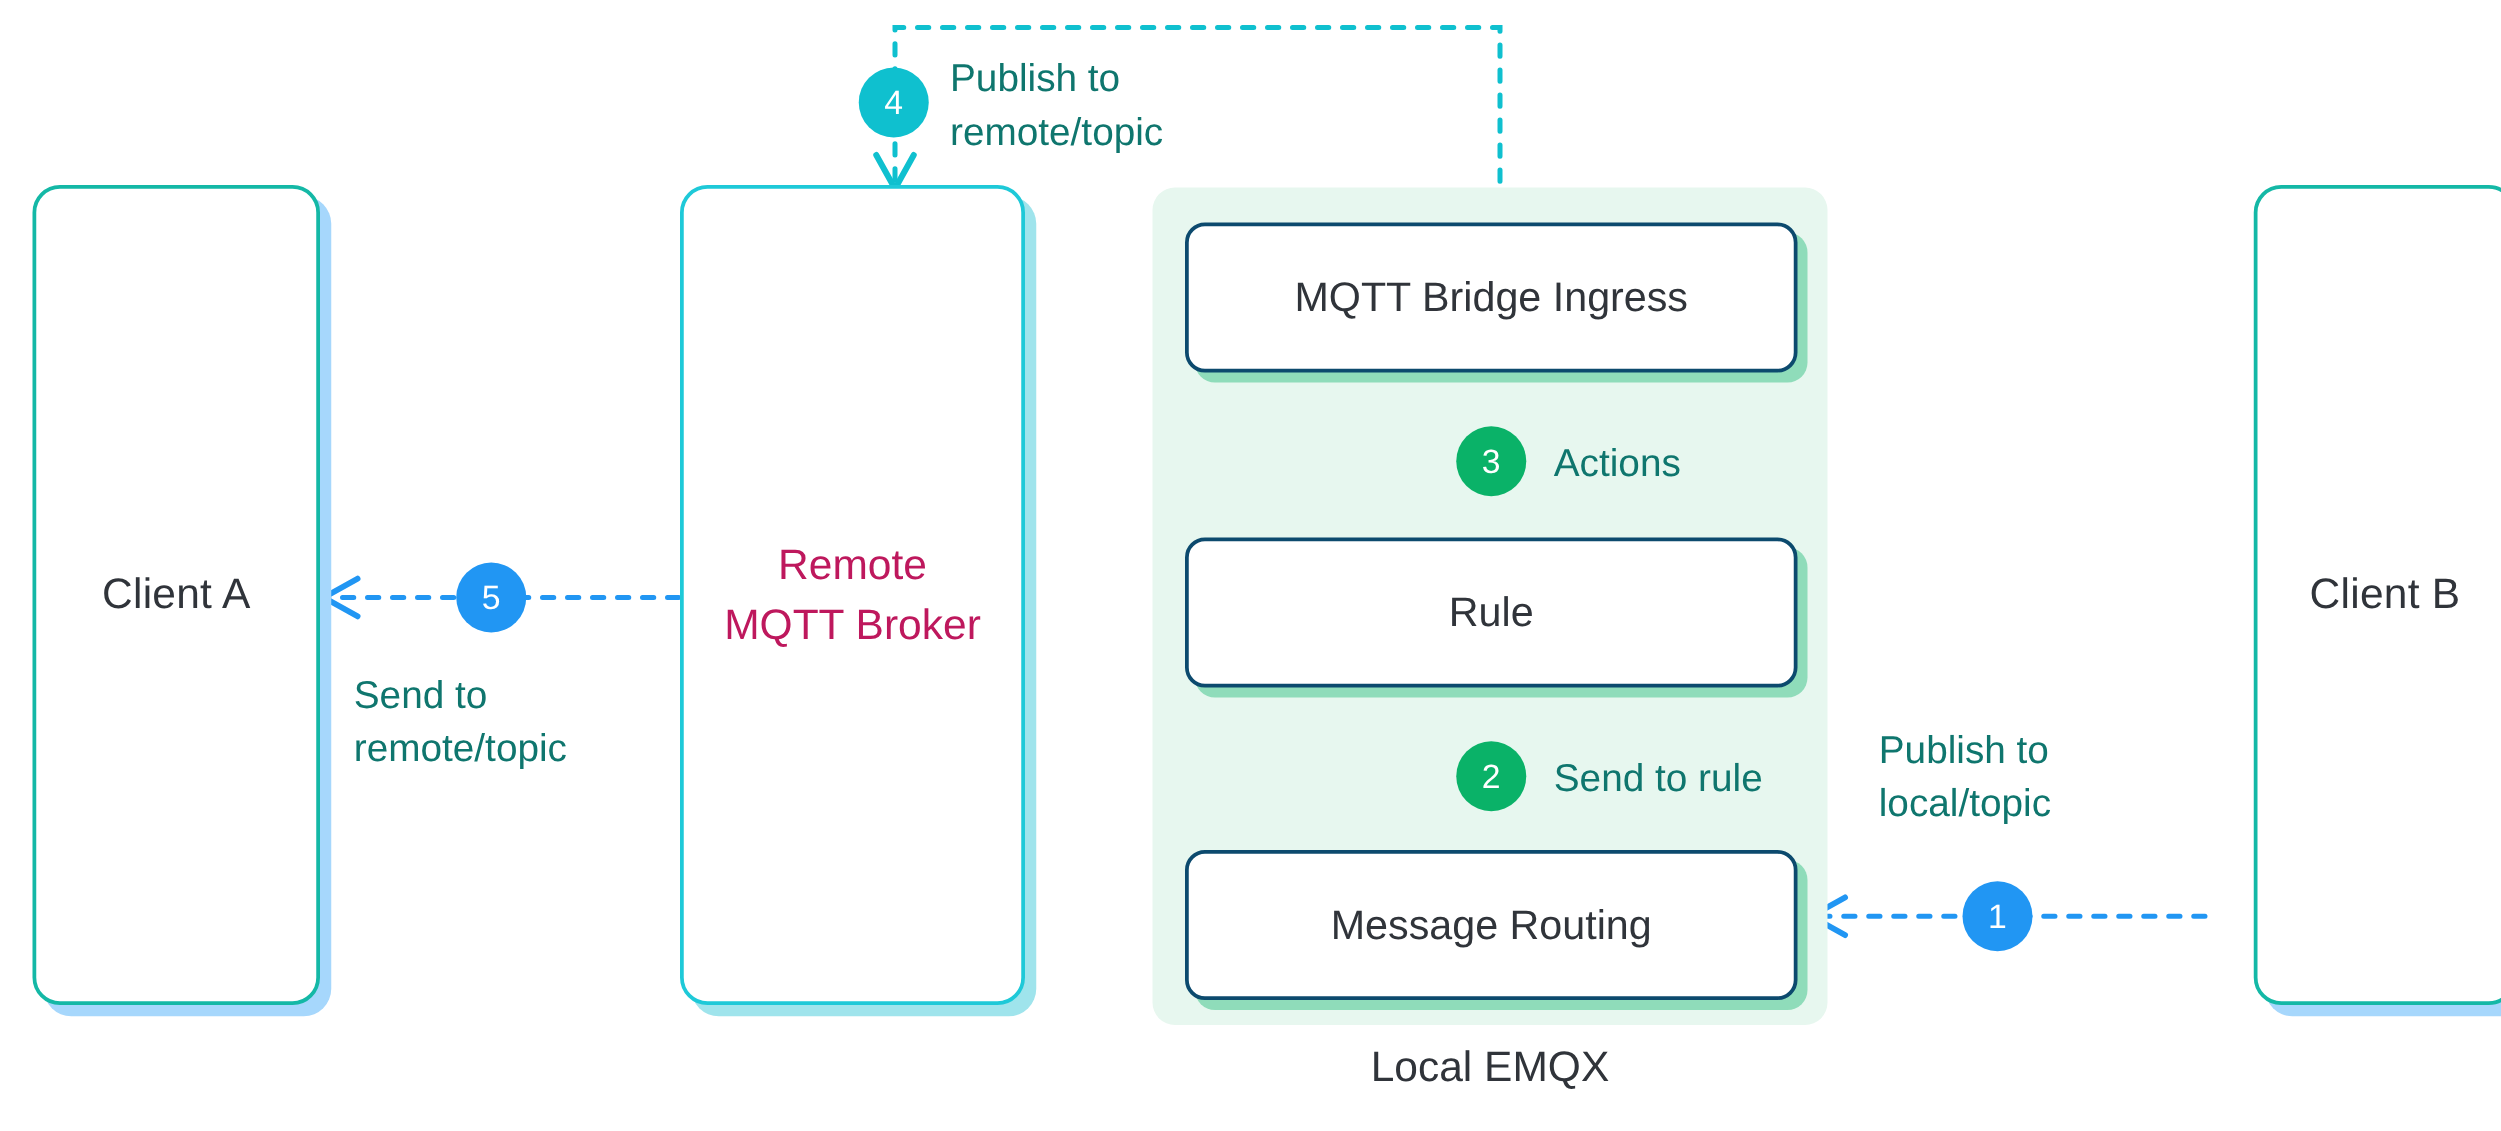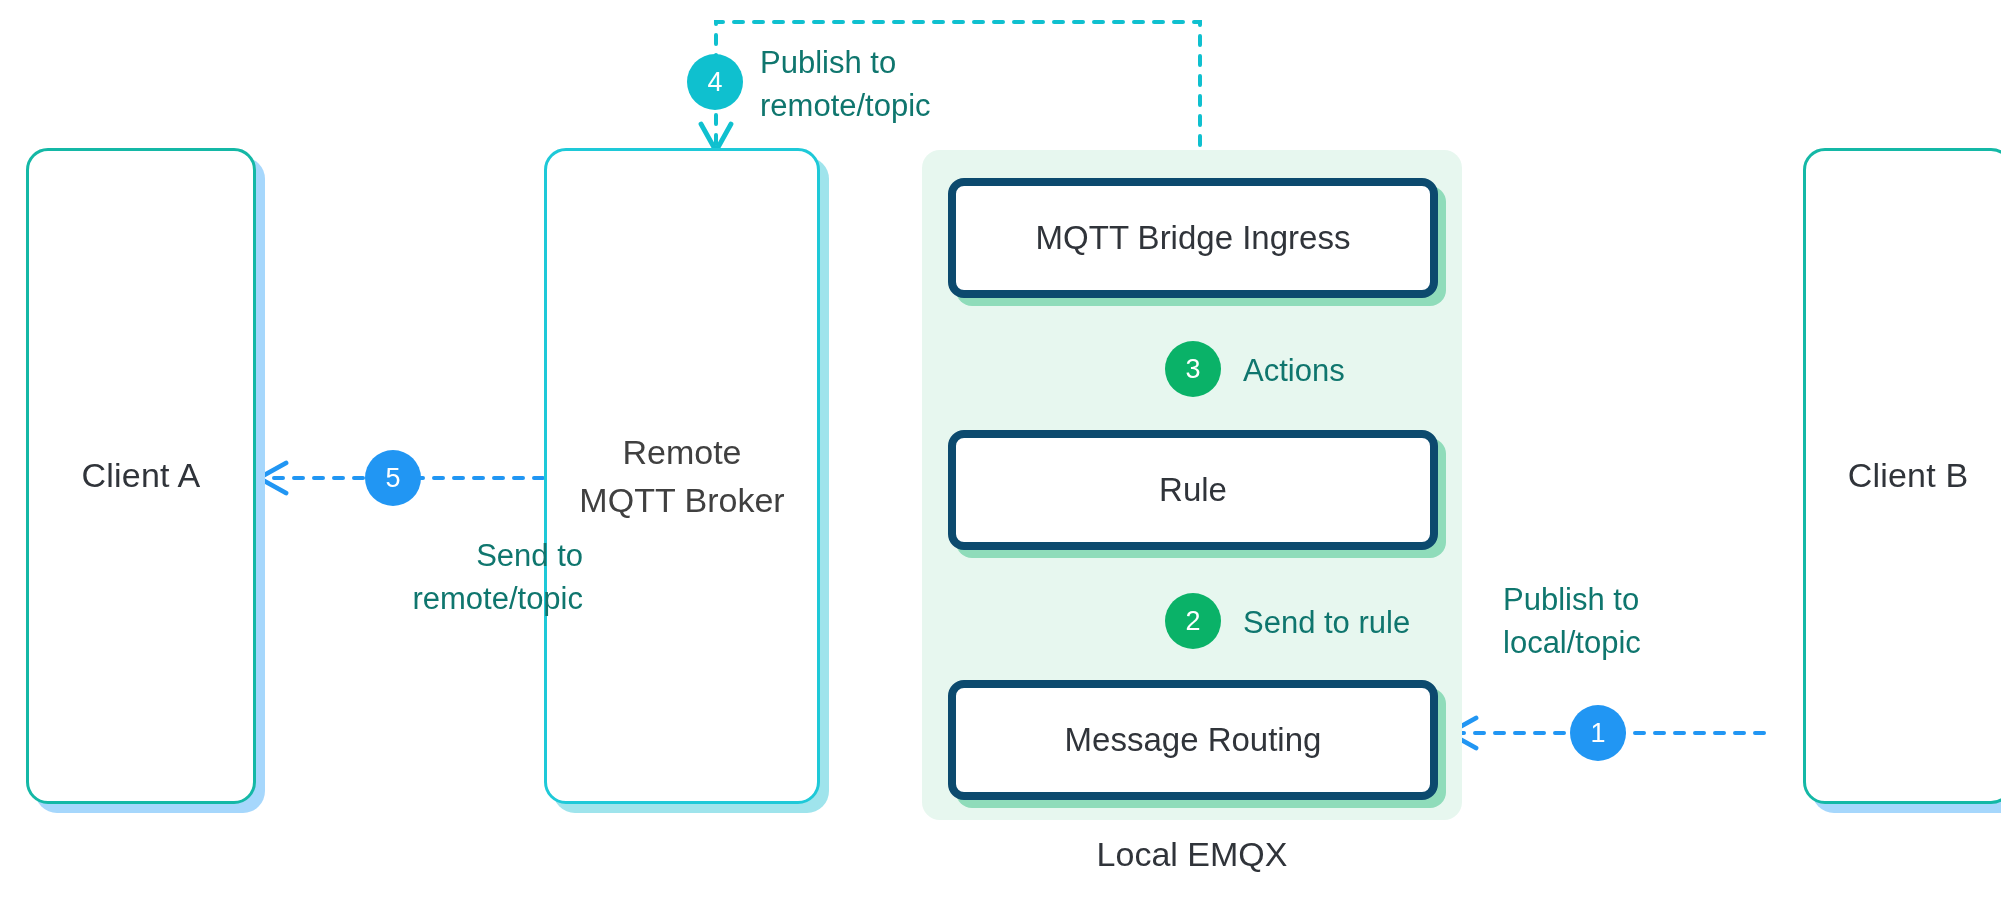--- a/index.html
+++ b/index.html
@@ -53,41 +53,41 @@
     line-height: 1.35;
   }
 
   .broker-box {
     border: 3px solid #1ec9d8;
     border-radius: 22px;
     box-shadow: 9px 9px 0 0 #9fe4ec;
   }
   .broker-label {
     font-size: 34px;
-    color: #404040;
+    color: #be185d;
     line-height: 1.42;
   }
 
   
   .group-panel {
     position: absolute;
     box-sizing: border-box;
     background: #e7f7ef;
     border-radius: 18px;
   }
   .group-caption {
     position: absolute;
     text-align: center;
     font-size: 34px;
     color: #30343a;
     white-space: nowrap;
   }
 
   .green-box {
-    border: 8px solid #0c4a6e;
+    border: 3px solid #0c4a6e;
     border-radius: 16px;
     box-shadow: 8px 8px 0 0 #8fdcba;
   }
   .green-box-label {
     font-size: 33px;
     color: #30343a;
     white-space: nowrap;
   }
 
   
@@ -187,16 +187,16 @@
   <div class="wire-label left" style="left:760px; top:41px; width:300px;">Publish to
 remote/topic</div>
 
   <div class="wire-label left" style="left:1243px; top:601px; width:280px;">Send to rule</div>
 
   <div class="wire-label left" style="left:1243px; top:349px; width:250px;">Actions</div>
 
   <div class="wire-label left" style="left:1503px; top:578px; width:290px;">Publish to
 local/topic</div>
 
-  <div class="wire-label left" style="left:283px; top:534px; width:300px;text-align:right;">Send to
+  <div class="wire-label left" style="left:283px; top:534px; width:300px;">Send to
 remote/topic</div>
 
 </div>
 
 </body></html>

